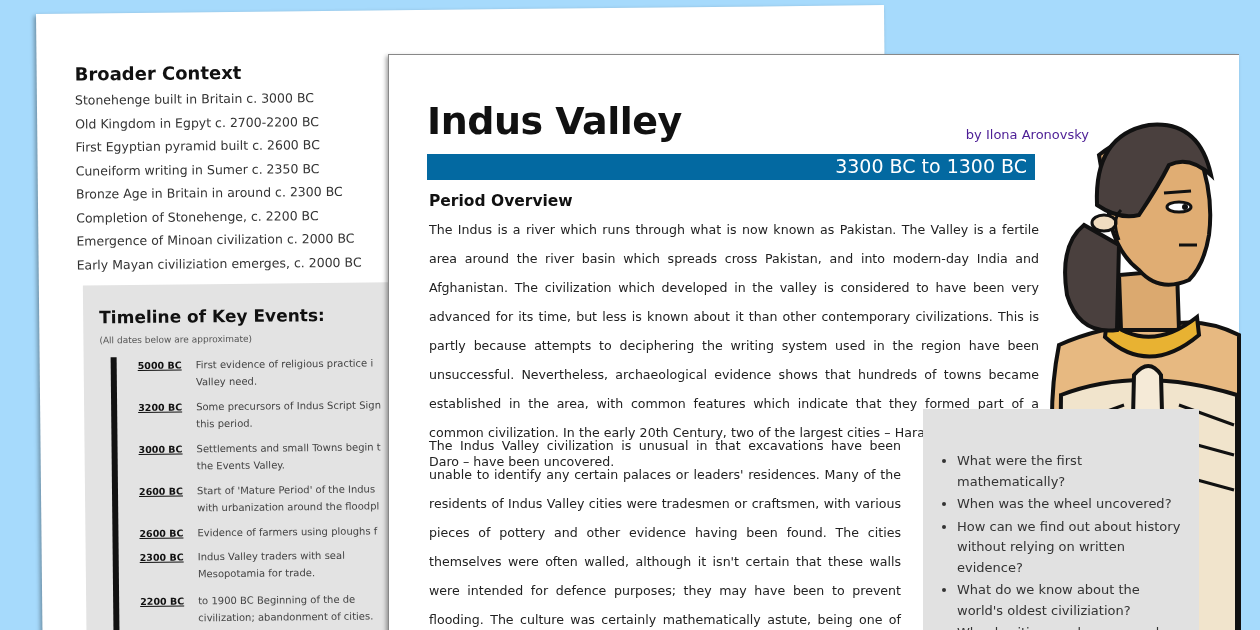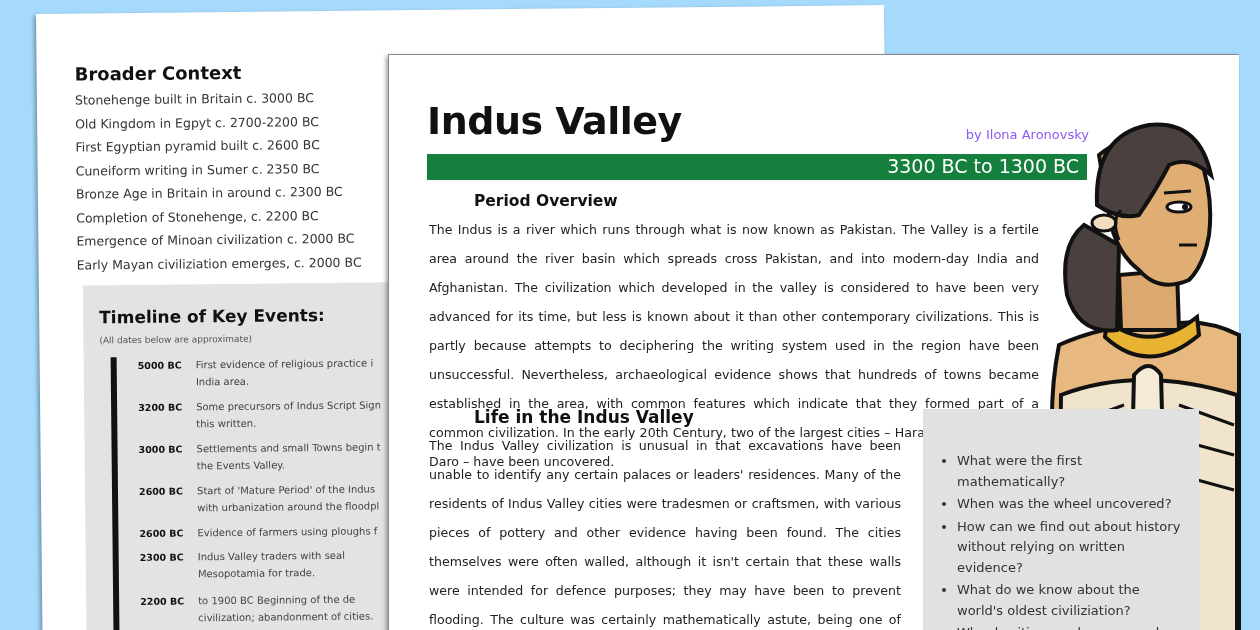--- a/index.html
+++ b/index.html
@@ -8,27 +8,27 @@
   #back{left:36px;top:14px;width:848px;height:640px;transform:rotate(-0.6deg);transform-origin:0 0;}
   #front{left:388px;top:54px;width:850px;height:600px;border-left:1px solid #888;border-top:1px solid #888;}
   .h-bold{font-family:"DejaVu Sans",sans-serif;font-weight:bold;color:#111;}
   #bc-title{position:absolute;left:38px;top:50px;font-size:18px;}
   #bc-list{position:absolute;left:38px;top:75px;margin:0;padding:0;list-style:none;font-size:12.5px;color:#333;line-height:23.5px;}
   #timeline{position:absolute;left:44px;top:272px;width:330px;height:400px;background:#e3e3e3;}
   #tl-title{position:absolute;left:16px;top:22px;font-size:17px;}
   #tl-note{position:absolute;left:16px;top:50px;font-size:9px;color:#555;}
   #tl-bar{position:absolute;left:27px;top:72px;width:6px;height:330px;background:#111;}
   .tl-row{position:absolute;left:54px;font-size:10px;color:#444;line-height:17px;white-space:nowrap;}
-  .tl-date{display:inline-block;width:58px;font-weight:bold;color:#111;font-size:9.5px;vertical-align:top;}
+  .tl-date{display:inline-block;width:58px;font-weight:bold;color:#111;font-size:9.5px;vertical-align:top;text-decoration:underline;}
   .tl-text{display:inline-block;vertical-align:top;}
   #title{position:absolute;left:38px;top:44px;font-size:38px;letter-spacing:-0.5px;text-align:center;}
-  #author{position:absolute;right:150px;top:72px;font-size:13px;color:#8b5cf6;}
-  #date-bar{position:absolute;left:38px;top:99px;width:660px;height:26px;background:#15803d;}
+  #author{position:absolute;right:150px;top:72px;font-size:13px;color:#4c1d95;}
+  #date-bar{position:absolute;left:38px;top:99px;width:608px;height:26px;background:#0369a1;}
   #date-range{position:absolute;right:8px;top:1px;color:#fff;font-size:19px;}
-  .sec-title{position:absolute;font-size:15.5px;margin-left:45px;}
+  .sec-title{position:absolute;font-size:15.5px;}
   .para{position:absolute;font-size:12.6px;color:#222;line-height:29px;margin:0;text-align:justify;}
   #enquiry{position:absolute;left:534px;top:354px;width:276px;height:260px;background:#e1e1e1;}
   #enq-title{position:absolute;left:12px;top:20px;font-size:15px;}
   #enq-list{position:absolute;left:12px;top:42px;margin:0;padding:0 0 0 22px;font-size:13px;color:#333;line-height:20.5px;width:230px;}
   #enq-list li{margin-bottom:2px;}
   #figure{position:absolute;left:650px;top:40px;width:205px;height:580px;}
 </style>
 </head>
 <body>
 
@@ -44,24 +44,24 @@
     <li>Emergence of Minoan civilization c. 2000 BC</li>
     <li>Early Mayan civiliziation emerges, c. 2000 BC</li>
   </ul>
 
   <div id="timeline">
     <div id="tl-title" class="h-bold">Timeline of Key Events:</div>
     <div id="tl-note">(All dates below are approximate)</div>
     <div id="tl-bar"></div>
 
     <div class="tl-row" style="top:72px">
-      <span class="tl-date">5000 BC</span><span class="tl-text"><span>First evidence of religious practice i</span><br><span>India area.</span></span>
+      <span class="tl-date">5000 BC</span><span class="tl-text"><span>First evidence of religious practice i</span><br><span>Valley need.</span></span>
     </div>
     <div class="tl-row" style="top:114px">
-      <span class="tl-date">3200 BC</span><span class="tl-text"><span>Some precursors of Indus Script Sign</span><br><span>this written.</span></span>
+      <span class="tl-date">3200 BC</span><span class="tl-text"><span>Some precursors of Indus Script Sign</span><br><span>this period.</span></span>
     </div>
     <div class="tl-row" style="top:156px">
       <span class="tl-date">3000 BC</span><span class="tl-text"><span>Settlements and small Towns begin t</span><br><span>the Events Valley.</span></span>
     </div>
     <div class="tl-row" style="top:198px">
       <span class="tl-date">2600 BC</span><span class="tl-text"><span>Start of 'Mature Period' of the Indus</span><br><span>with urbanization around the floodpl</span></span>
     </div>
     <div class="tl-row" style="top:240px">
       <span class="tl-date">2600 BC</span><span class="tl-text"><span>Evidence of farmers using ploughs f</span></span>
     </div>
@@ -77,21 +77,20 @@
 <div id="front" class="page">
   <div id="title" class="h-bold">Indus Valley</div>
   <div id="author">by Ilona Aronovsky</div>
   <div id="date-bar">
     <span id="date-range">3300 BC to 1300 BC</span>
   </div>
 
   <div class="sec-title h-bold" style="left:40px;top:137px;">Period Overview</div>
   <p class="para" style="left:40px;top:160px;width:610px;">The Indus is a river which runs through what is now known as Pakistan. The Valley is a fertile area around the river basin which spreads cross Pakistan, and into modern-day India and Afghanistan. The civilization which developed in the valley is considered to have been very advanced for its time, but less is known about it than other contemporary civilizations. This is partly because attempts to deciphering the writing system used in the region have been unsuccessful. Nevertheless, archaeological evidence shows that hundreds of towns became established in the area, with common features which indicate that they formed part of a common civilization. In the early 20th Century, two of the largest cities – Harappa and Mohenjo-Daro – have been uncovered.</p>
 
-  <div class="sec-title h-bold" style="left:40px;top:352px;font-size:17px;">Life in the Indus Valley</div>
   <p class="para" style="left:40px;top:376px;width:472px;">The Indus Valley civilization is unusual in that excavations have been unable to identify any certain palaces or leaders' residences. Many of the residents of Indus Valley cities were tradesmen or craftsmen, with various pieces of pottery and other evidence having been found. The cities themselves were often walled, although it isn't certain that these walls were intended for defence purposes; they may have been to prevent flooding. The culture was certainly mathematically astute, being one of the first known to have a precise measuring system for weights. It also used bricks for building work that were formed in standard ratios, and had a drainage system which had drains of a steady gradient</p>
 
   <svg id="figure" viewBox="0 0 205 580">
 
     <path d="M20 250 Q10 300 14 360 L10 580 L200 580 L200 240 Q170 225 140 228 L110 228 Q60 232 20 250 Z" fill="#e7b981" stroke="#111" stroke-width="4"></path>
 
     <path d="M22 300 Q100 270 198 300 L198 580 L30 580 Q20 440 22 300 Z" fill="#f1e4cc" stroke="#111" stroke-width="4"></path>
     <path d="M95 280 Q110 262 122 280 L130 580 L88 580 Z" fill="#f5ead7" stroke="#111" stroke-width="4"></path>
     <path d="M30 330 L85 310 M28 360 L85 340 M35 395 L85 375 M140 310 L195 330 M140 345 L195 360 M140 380 L195 395" stroke="#111" stroke-width="3" fill="none"></path>
 

